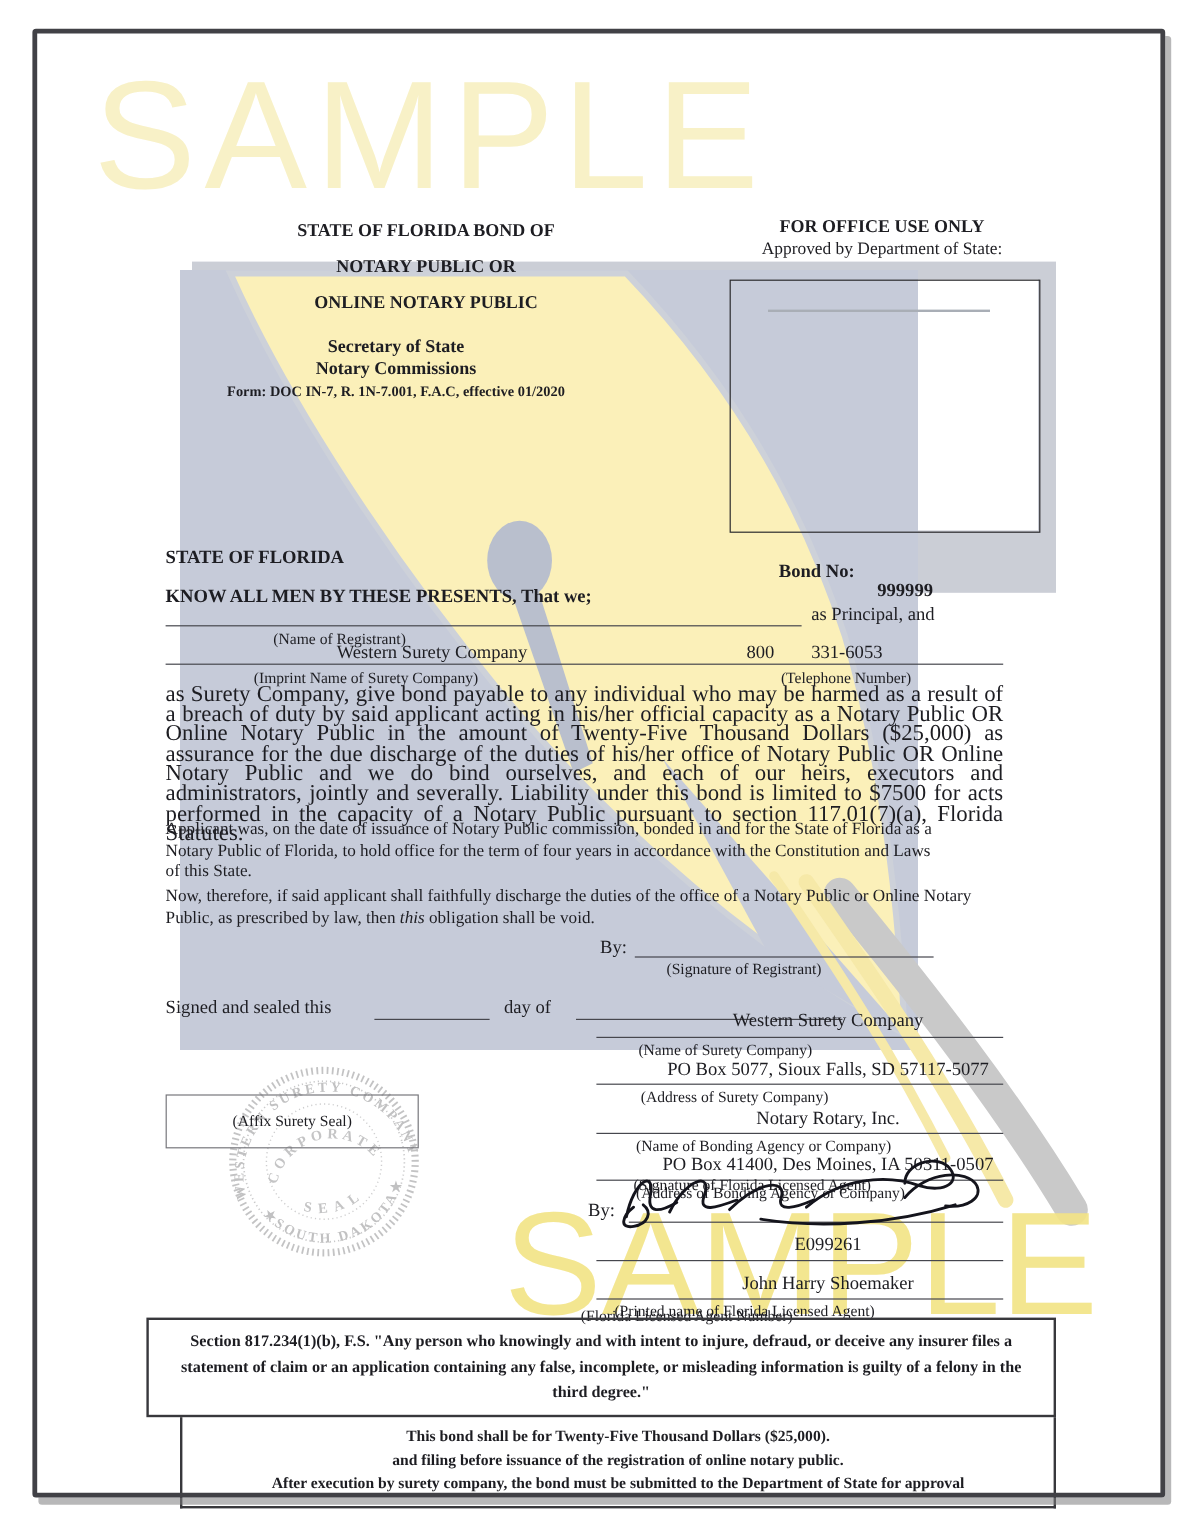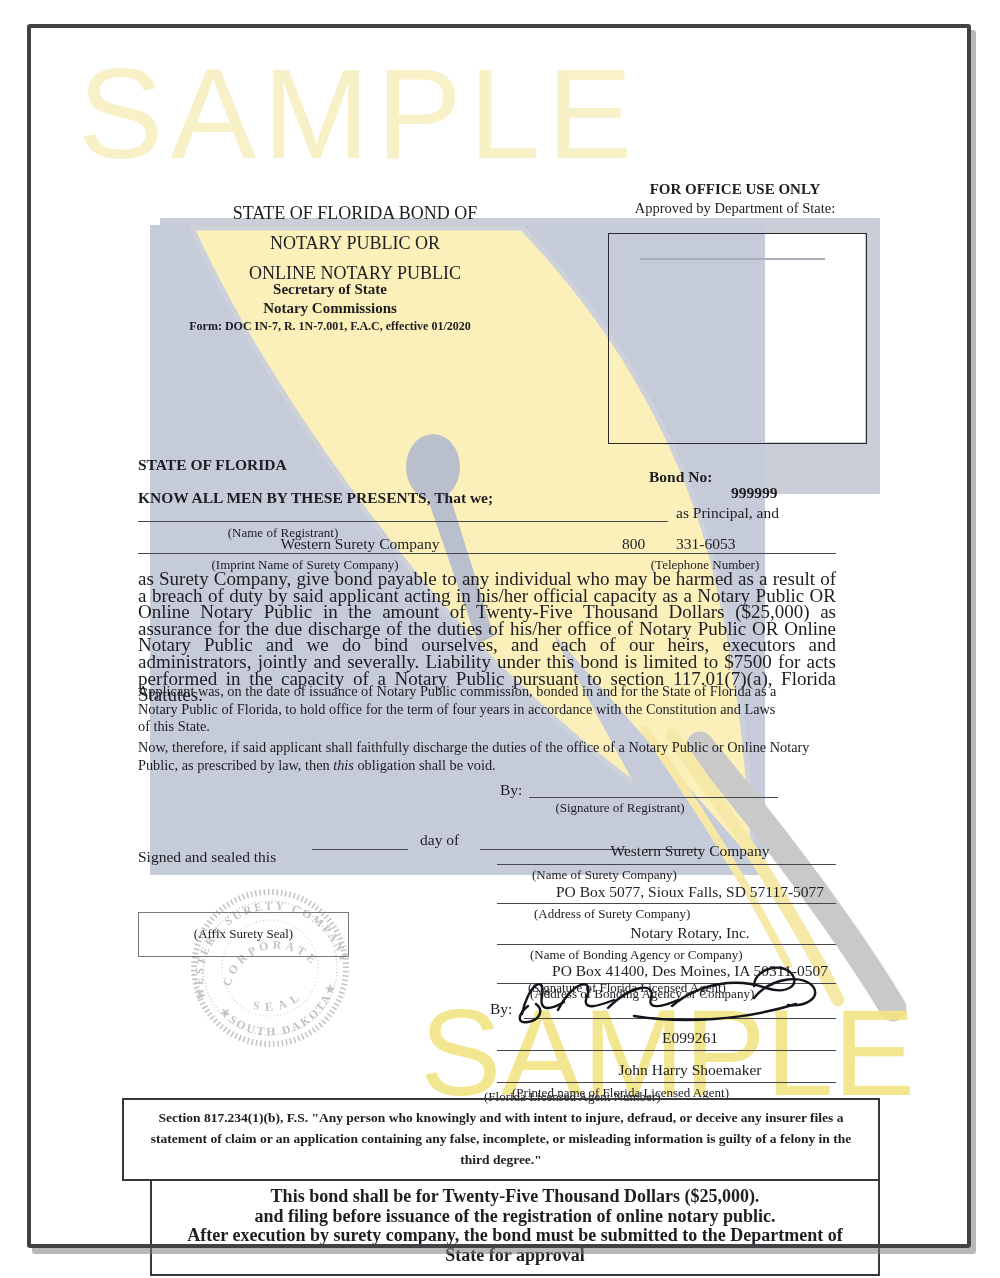--- a/index.html
+++ b/index.html
@@ -7,36 +7,36 @@
         font-family:"Liberation Serif",serif;color:#1d1d22;}
   .abs{position:absolute;}
   .ctr{text-align:center;}
   .frame{position:absolute;left:27px;top:24px;width:936px;height:1216px;
          border:4px solid #414146;border-radius:3px;box-shadow:5px 6px 0 rgba(125,125,128,.55);
          pointer-events:none;z-index:7;}
   .wm{font-family:"Liberation Sans",sans-serif;font-weight:400;line-height:1;z-index:2;pointer-events:none;}
   .wm-top{left:78px;top:50px;font-size:128px;letter-spacing:7px;color:#f8f1c7;}
   .wm-bottom{left:420px;top:992px;font-size:122px;letter-spacing:0px;color:#f3e487;opacity:.92;}
   .z3{z-index:3;} .z4{z-index:4;} .z5{z-index:5;}
-  .title{font-size:18px;font-weight:normal;line-height:30px;margin-top:20px;}
+  .title{font-size:15px;font-weight:bold;line-height:30px;}
   .sub{font-weight:bold;font-size:15px;}
   .formline{font-weight:bold;font-size:12px;}
   .office1{font-weight:bold;font-size:15px;}
   .office2{font-size:14.5px;}
   .officebox{border:1.5px solid #2b2b2e;}
   .h15{font-size:15.5px;font-weight:bold;}
   .val{font-size:15.5px;}
   .lbl{font-size:13px;}
   .para{font-size:19px;line-height:16.6px;text-align:justify;}
   .para2{font-size:14.3px;line-height:17.5px;}
   .line{border-bottom:1.5px solid #46474e;height:0;}
   .grayline{border-bottom:2px solid #a9aeb6;height:0;}
   .legalbox1{border:2px solid #38383c;font-weight:bold;font-size:13.5px;line-height:21px;
              padding:7px 14px 9px 14px;text-align:center;background:transparent;}
-  .legalbox2{border:2px solid #38383c;border-top:none;font-weight:bold;font-size:18px;line-height:19.5px;
+  .legalbox2{border:2px solid #38383c;border-top:none;font-weight:bold;font-size:13px;line-height:19.5px;
              padding:6px 14px 9px 14px;text-align:center;margin-left:28px;}
   .footer{font-family:"Liberation Sans",sans-serif;font-weight:bold;font-size:39px;
           letter-spacing:-1px;color:#2e3d5e;z-index:10;}
   .affixbox{border:1.5px solid #77777c;font-size:13px;text-align:center;line-height:42px;}
   svg{display:block;}
 </style>
 </head>
 <body>
 
 <div id="page">
@@ -92,21 +92,21 @@
   <div class="abs para z4" style="left:138px;top:571px;width:698px;">as Surety Company, give bond payable to any individual who may be harmed as a result of a breach of duty by said applicant acting in his/her official capacity as a Notary Public OR Online Notary Public in the amount of Twenty-Five Thousand Dollars ($25,000) as assurance for the due discharge of the duties of his/her office of Notary Public OR Online Notary Public and we do bind ourselves, and each of our heirs, executors and administrators, jointly and severally.  Liability under this bond is limited to $7500 for acts performed in the capacity of a Notary Public pursuant to section 117.01(7)(a), Florida Statutes.</div>
   <div class="abs para2 z4" style="left:138px;top:683px;width:648px;">Applicant was, on the date of issuance of Notary Public commission, bonded in and for the State of Florida as a Notary Public of Florida, to hold office for the term of four years in accordance with the Constitution and Laws of this State.</div>
   <div class="abs para2 z4" style="left:138px;top:739px;width:698px;">
     <span>Now, therefore, if said applicant shall faithfully discharge the duties of the office of a Notary Public or Online Notary Public, as prescribed by law, then </span><i>this</i><span> obligation shall be void.</span>
   </div>
 
   <div class="abs val z4" style="left:500px;top:781px;">By:</div>
   <div class="abs line z4" style="left:529px;top:797px;width:249px;"></div>
   <div class="abs ctr lbl z4" style="left:540px;top:800px;width:160px;">(Signature of Registrant)</div>
 
-  <div class="abs val z4" style="left:138px;top:831px;margin-top:17px;">Signed and sealed this</div>
+  <div class="abs val z4" style="left:138px;top:831px;">Signed and sealed this</div>
   <div class="abs line z4" style="left:312px;top:849px;width:96px;"></div>
   <div class="abs val z4" style="left:420px;top:831px;">day of</div>
   <div class="abs line z4" style="left:480px;top:849px;width:148px;"></div>
   <div class="abs line z4" style="left:644px;top:849px;width:58px;"></div>
 
   <div class="abs ctr val z4" style="left:500px;top:842px;width:380px;">Western Surety Company</div>
   <div class="abs line z4" style="left:497px;top:864px;width:339px;"></div>
   <div class="abs lbl z4" style="left:532px;top:867px;">(Name of Surety Company)</div>
 
   <div class="abs ctr val z4" style="left:500px;top:883px;width:380px;">PO Box 5077, Sioux Falls, SD 57117-5077</div>

